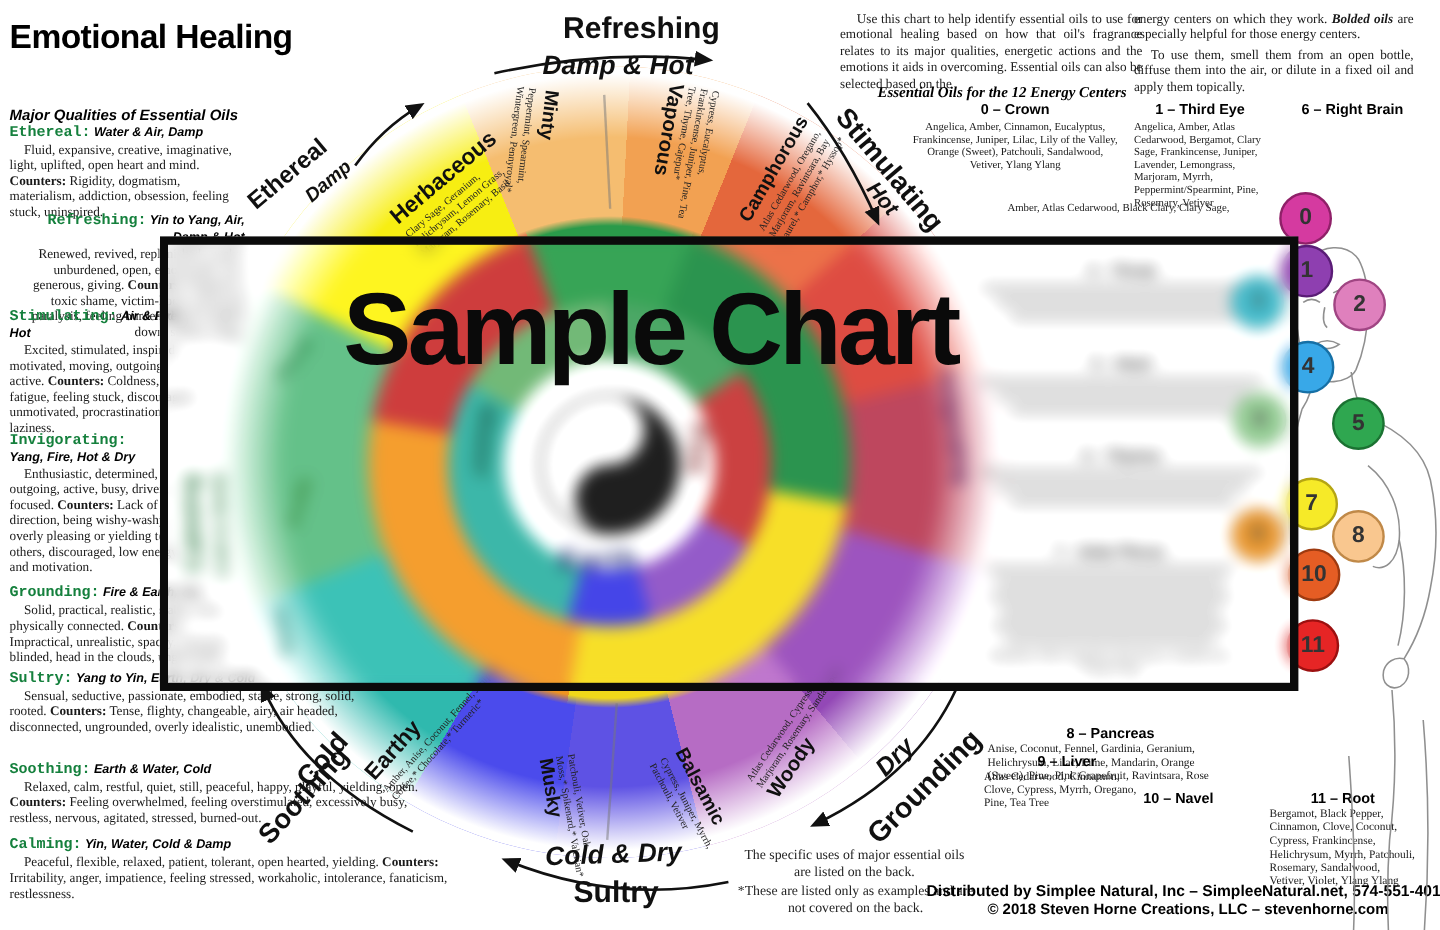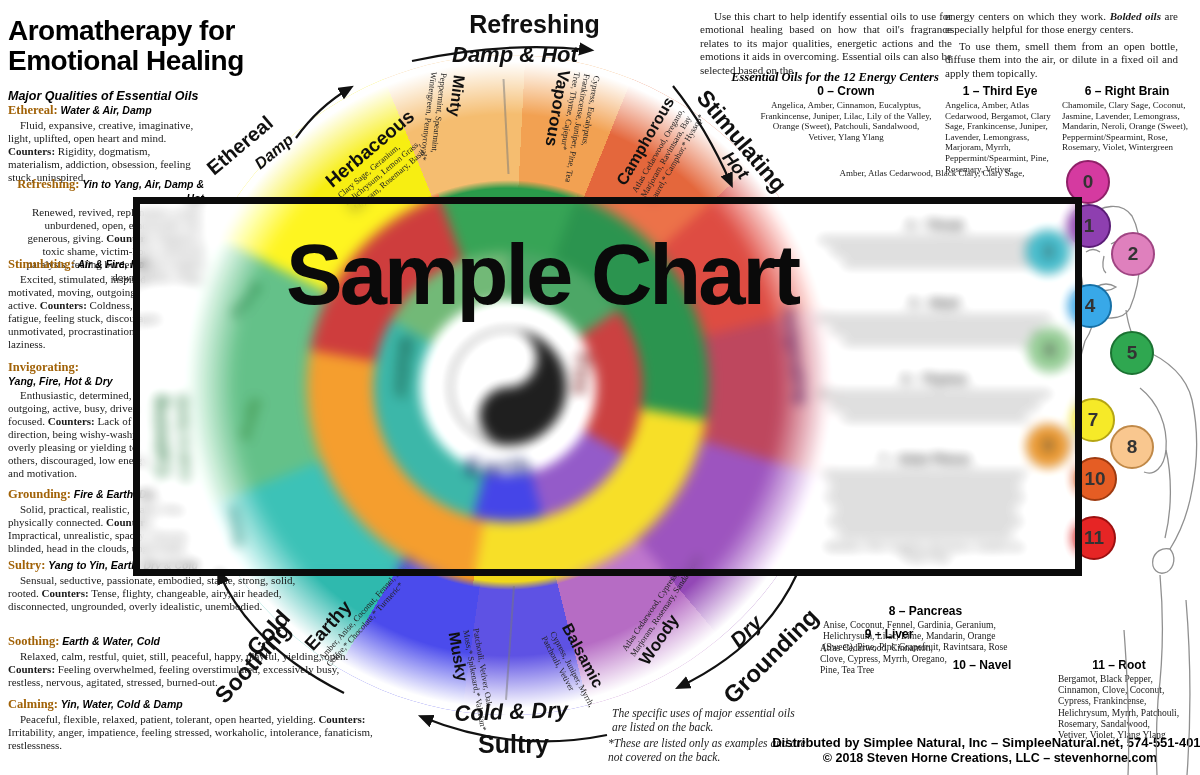--- a/index.html
+++ b/index.html
@@ -34,35 +34,35 @@
   .woils{font-family:"Liberation Serif",serif;font-size:8.5px;color:#222;line-height:1.18;margin-top:2px;}
   .olabel{position:absolute;transform-origin:0 0;font-family:"Liberation Sans",sans-serif;font-weight:700;color:#101010;white-space:nowrap;line-height:1;}
   .olabel.it{font-style:italic;}
   .blurlab{position:absolute;transform-origin:0 0;font-family:"Liberation Sans",sans-serif;font-weight:700;white-space:nowrap;line-height:1;}
   
   .title{position:absolute;left:8px;top:16px;width:260px;font-family:"Liberation Sans",sans-serif;
     font-weight:700;font-size:28px;line-height:1.07;letter-spacing:-0.5px;color:#000;}
   .lheading{position:absolute;left:8px;top:89px;font-family:"Liberation Sans",sans-serif;
     font-weight:700;font-style:italic;font-size:12.5px;color:#000;}
   .lsec{position:absolute;left:8px;font-size:11px;line-height:1.18;}
-  .lsec .nm{font-family:Liberation Serif, serif;font-weight:700;font-size:12.5px;color:#a16207;}
+  .lsec .nm{font-family:Liberation Mono, monospace;font-weight:700;font-size:12.5px;color:#15803d;}
   .lsec .ql{font-family:"Liberation Sans",sans-serif;font-weight:700;font-style:italic;font-size:10.5px;color:#000;}
   .lsec .cn{font-family:"Liberation Serif",serif;font-weight:700;}
   .lsec p{margin:1px 0 0 0;}
   .ind{display:inline-block;width:12px;}
   
   .para{position:absolute;font-size:11px;line-height:1.22;text-align:justify;}
   .para .ind{width:14px;}
   .eheading{position:absolute;font-family:"Liberation Serif",serif;font-weight:700;font-style:italic;font-size:12.5px;text-align:center;color:#000;}
   .ecenter{position:absolute;}
   .ecenter h4{margin:0 0 2px 0;text-align:center;font-family:"Liberation Sans",sans-serif;font-weight:700;font-size:12px;color:#000;}
   .ecenter .lst{font-size:9px;line-height:1.18;}
   .ctr .lst{text-align:center;}
   .bar{height:8px;margin:4px 8px;background:#8a8a8a;opacity:.5;border-radius:2px;}
-  .fnote{position:absolute;font-style:italic;font-size:11.5px;line-height:1.25;color:#222;}
+  .fnote{position:absolute;font-size:11.5px;line-height:1.25;text-align:center;color:#222;}
   .footer{position:absolute;left:770px;top:736px;width:440px;text-align:center;
     font-family:"Liberation Sans",sans-serif;font-weight:700;font-size:13px;color:#000;line-height:1.1;}
   .footer .f2{font-size:12.5px;margin-top:2px;}
   
   .chakra{position:absolute;width:44px;height:44px;border-radius:50%;border:2.5px solid #555;
     display:flex;align-items:center;justify-content:center;
     font-family:"Liberation Sans",sans-serif;font-weight:700;font-size:19px;color:#333;z-index:2;}
   
   .banner{position:absolute;left:133px;top:197px;width:949px;height:379px;border:7px solid #0b0b0b;
     background:rgba(255,255,255,.06);backdrop-filter:blur(6px) brightness(1.03);
@@ -155,21 +155,20 @@
     </defs>
     <path d="M296,138 Q318,107 350,88" fill="none" stroke="#111" stroke-width="2.2" marker-end="url(#ah)"></path>
     <path d="M412,61 Q505,41 590,50" fill="none" stroke="#111" stroke-width="2.2" marker-end="url(#ah)"></path>
     <path d="M673,86 Q706,127 731,184" fill="none" stroke="#111" stroke-width="2.2" marker-end="url(#ah)"></path>
     <path d="M344,693 Q252,647 219,573" fill="none" stroke="#111" stroke-width="2.2" marker-end="url(#ah)"></path>
     <path d="M607,735 Q513,754 422,717" fill="none" stroke="#111" stroke-width="2.2" marker-end="url(#ah)"></path>
     <path d="M797,574 Q763,647 679,687" fill="none" stroke="#111" stroke-width="2.2" marker-end="url(#ah)"></path>
   </svg>
 
   <div class="title">
-    <div>Aromatherapy for</div>
     <div>Emotional Healing</div>
   </div>
   <div class="lheading">Major Qualities of Essential Oils</div>
 
   <div class="lsec" style="top:103px;width:196px;">
     <span class="nm">Ethereal:</span>
     <span class="ql">Water &amp; Air, Damp</span>
     <p><span class="ind"></span><span>Fluid, expansive, creative, imaginative, light, uplifted, open heart and mind.</span>
        <span class="cn">Counters:</span>
        <span>Rigidity, dogmatism, materialism, addiction, obsession, feeling stuck, uninspired.</span></p>
@@ -236,21 +235,20 @@
   <div class="ecenter ctr" style="left:760px;top:84px;width:172px;">
     <h4>0 – Crown</h4>
     <div class="lst">Angelica, Amber, Cinnamon, Eucalyptus, Frankincense, Juniper, Lilac, Lily of the Valley, Orange (Sweet), Patchouli, Sandalwood, Vetiver, Ylang Ylang</div>
   </div>
   <div class="ecenter" style="left:945px;top:84px;width:110px;">
     <h4>1 – Third Eye</h4>
     <div class="lst">Angelica, Amber, Atlas Cedarwood, Bergamot, Clary Sage, Frankincense, Juniper, Lavender, Lemongrass, Marjoram, Myrrh, Peppermint/Spearmint, Pine, Rosemary, Vetiver</div>
   </div>
   <div class="ecenter" style="left:1062px;top:84px;width:130px;">
     <h4>6 – Right Brain</h4>
-    <div class="lst">Chamomile, Clary Sage, Coconut, Jasmine, Lavender, Lemongrass, Mandarin, Neroli, Orange (Sweet), Peppermint/Spearmint, Rose, Rosemary, Violet, Wintergreen</div>
   </div>
   <div class="ecenter ctr" style="left:787px;top:168px;width:290px;">
     <div class="lst">Amber, Atlas Cedarwood, Black Clary, Clary Sage,</div>
   </div>
 
   <div class="ecenter ctr" style="left:810px;top:218px;width:250px;">
     <h4>4 – Throat</h4>
     <div class="bar"></div>
     <div class="bar" style="margin:4px 20px;"></div>
     <div class="bar" style="margin:4px 32px;"></div>

